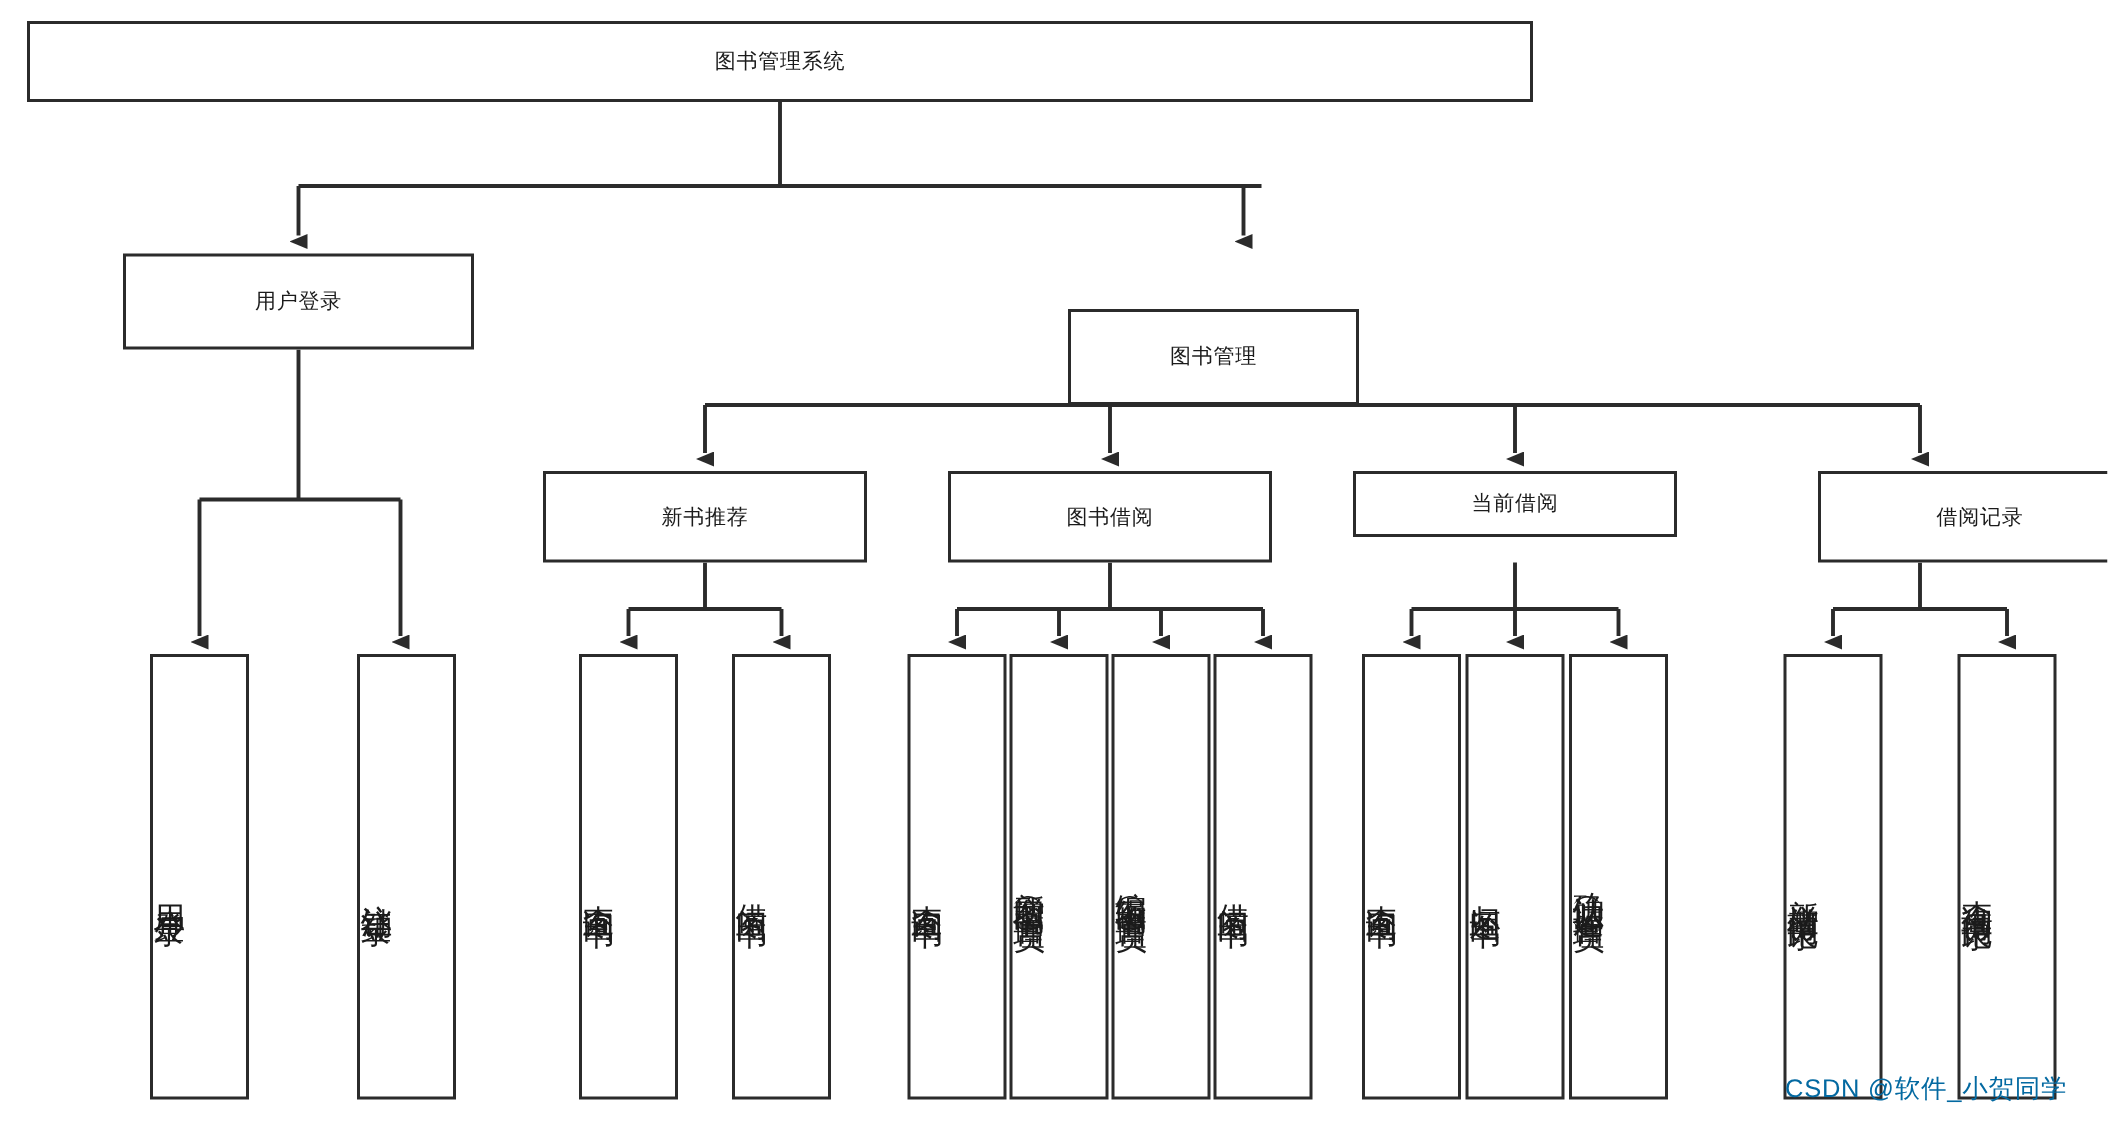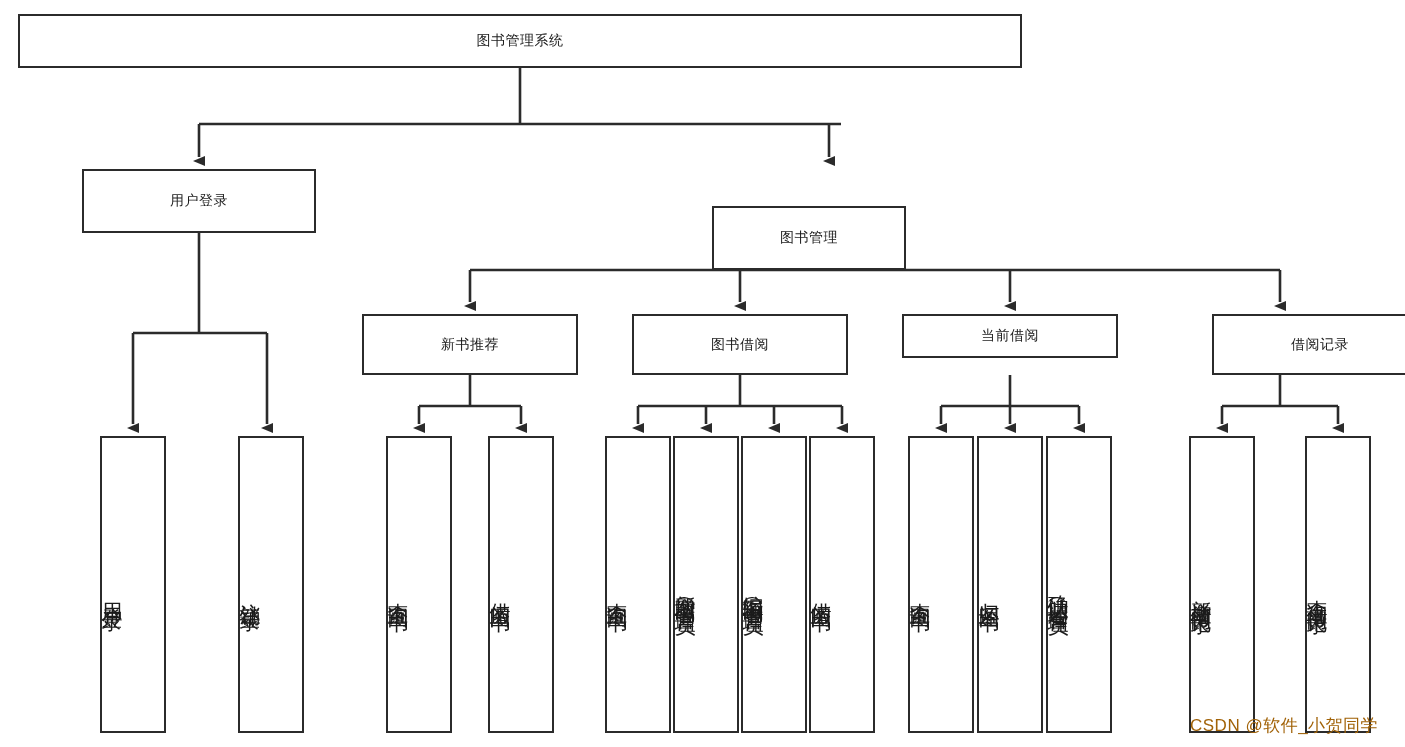--- a/index.html
+++ b/index.html
@@ -55,21 +55,21 @@
     font-size: 21px;
     letter-spacing: 3px;
     line-height: 1.0;
     white-space: nowrap;
   }
   .watermark {
     position: absolute;
     left: 1190px;
     top: 714px;
     font-size: 17px;
-    color: #a16207;
+    color: #0369a1;
     white-space: nowrap;
     z-index: 5;
     letter-spacing: 0.5px;
   }
 </style>
 </head>
 <body>
 
 <div id="canvas">
 

